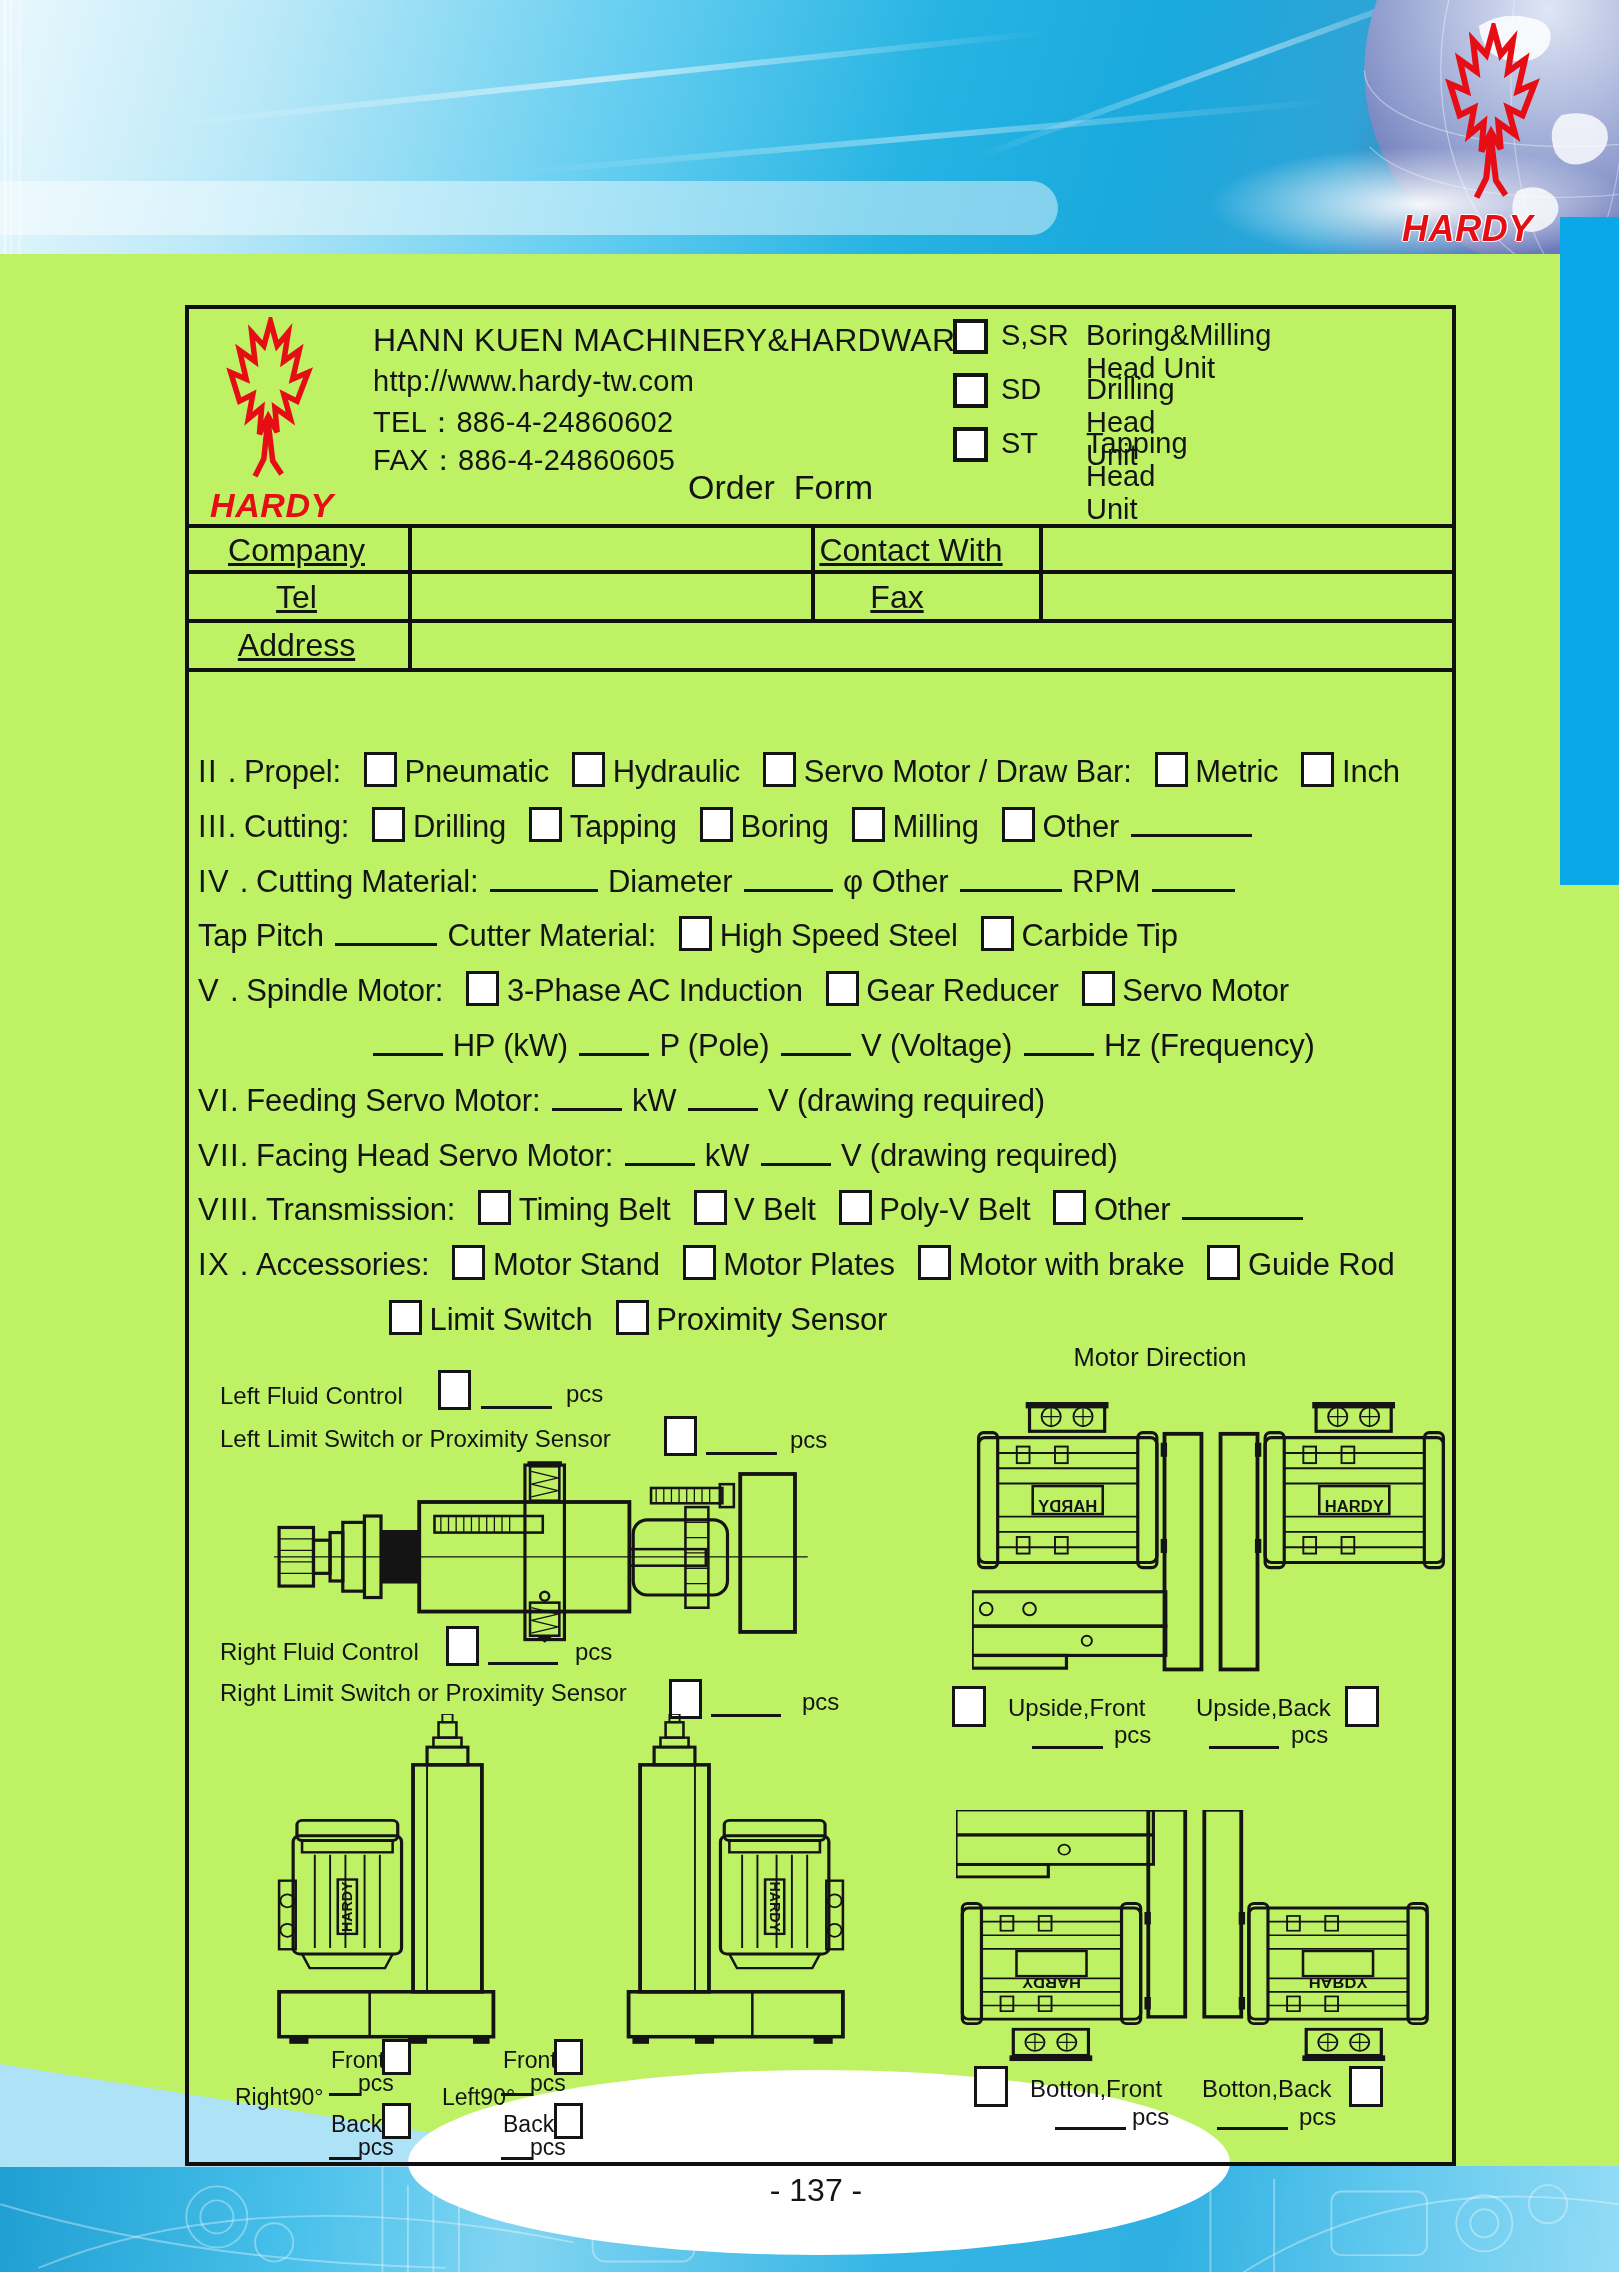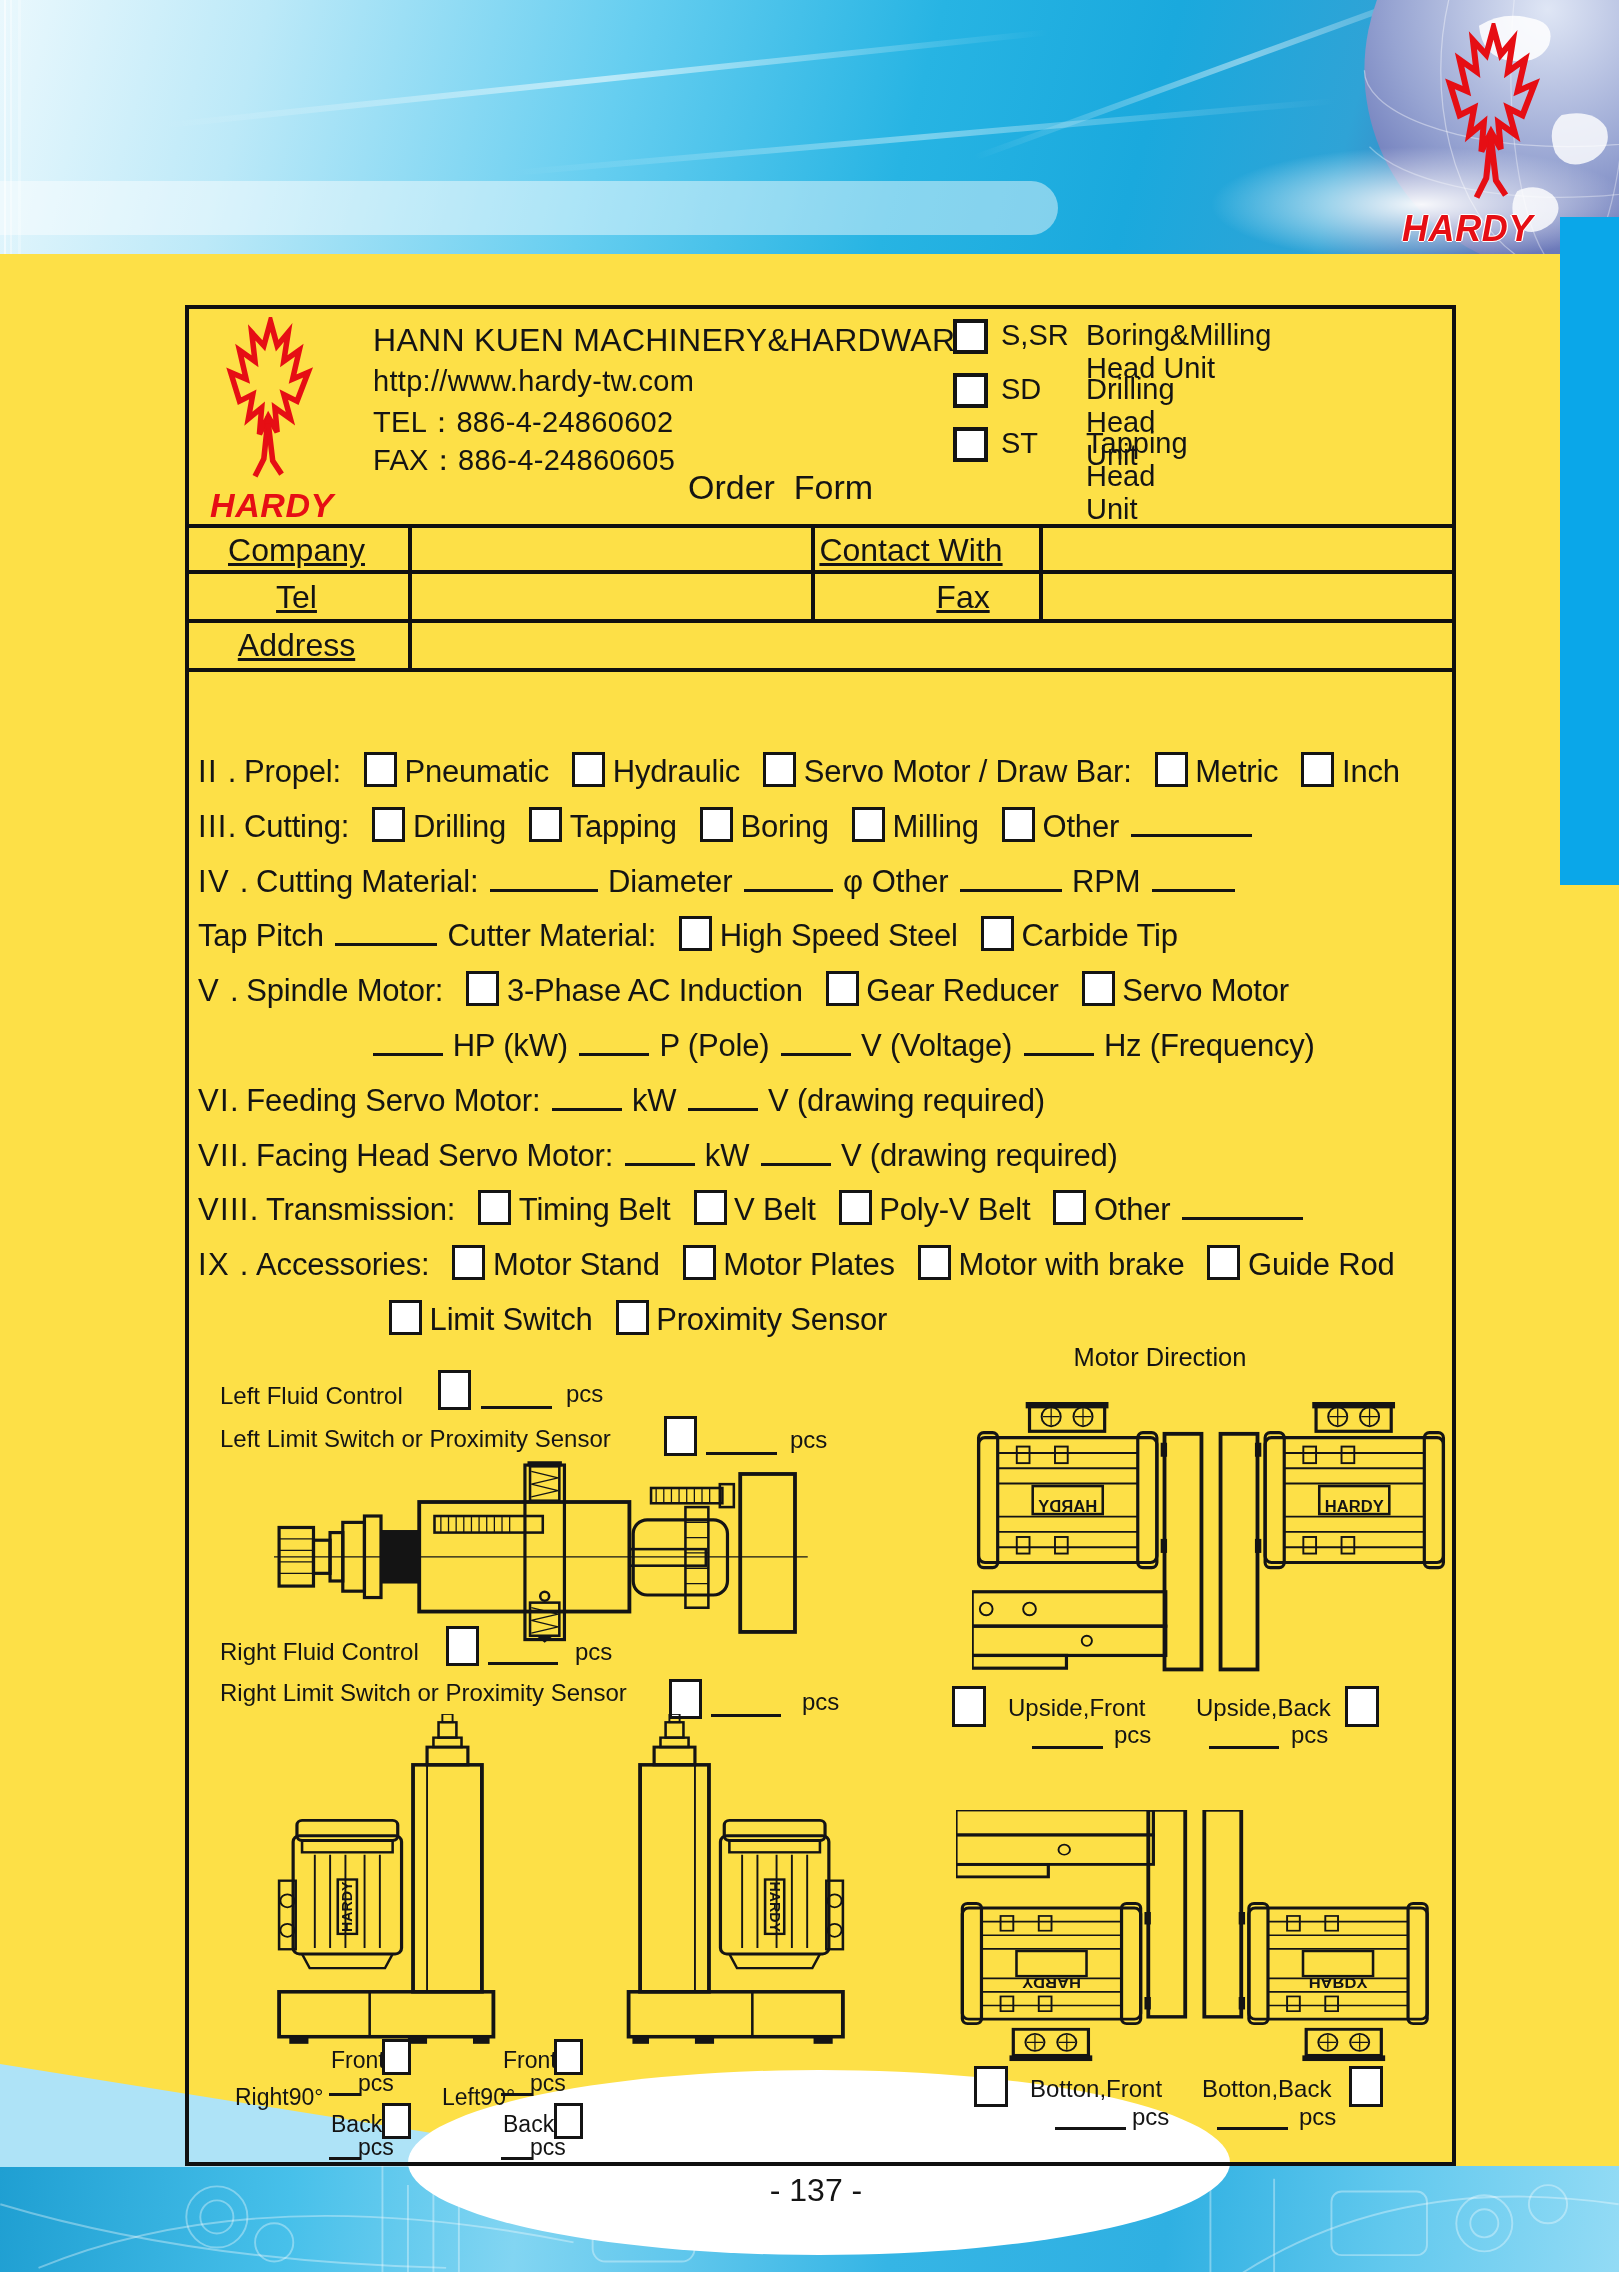--- a/index.html
+++ b/index.html
@@ -1,16 +1,16 @@
 <!DOCTYPE html>
 <html style="font-size:10.2px"><head>
 <meta charset="utf-8">
 <style>
   html,body{margin:0;padding:0;background:#fff;}
-  .page{position:relative;width:1619px;height:2273px;background:#fde047;overflow:hidden;
+  .page{position:relative;width:1619px;height:2273px;background:#bef264;overflow:hidden;
         font-family:"Liberation Sans","DejaVu Sans",sans-serif;color:#141414;}
   
   .banner{position:absolute;left:0;top:0;width:1619px;height:254px;z-index:1;overflow:hidden;
     background:linear-gradient(105deg,#eaf8fd 0%,#bce9f8 16%,#66cef0 38%,#27b4e3 56%,#1aa9dd 70%,#2fa3d6 82%,#4e66ae 93%,#43479a 100%);}
   .banner-streak{position:absolute;height:6.4px;background:linear-gradient(90deg,transparent,rgba(255,255,255,.55),transparent);}
   .banner-bar{position:absolute;left:0;top:181px;width:1058px;height:54px;background:rgba(255,255,255,.45);border-radius:0 28px 28px 0;}
   .edge-stripe{position:absolute;top:0;height:254px;background:rgba(255,255,255,.55);}
   .globe-glow{position:absolute;left:1211px;top:147px;width:421px;height:115px;
     background:radial-gradient(closest-side,rgba(255,255,255,.95),rgba(255,255,255,0));}
   .brand-text{position:absolute;left:1402px;top:208px;width:166px;font-size:36px;font-weight:800;font-style:italic;
@@ -198,21 +198,21 @@
   <div class="hline" style="left:185px;top:524px;width:1271px"></div>
   <div class="hline" style="left:185px;top:570px;width:1271px"></div>
   <div class="hline" style="left:185px;top:619px;width:1271px"></div>
   <div class="hline" style="left:185px;top:668px;width:1271px"></div>
   <div class="vline" style="left:408px;top:524px;height:148px"></div>
   <div class="vline" style="left:811px;top:524px;height:99px"></div>
   <div class="vline" style="left:1039px;top:524px;height:99px"></div>
   <div class="cell-label" style="left:185px;top:532px;width:223px">Company</div>
   <div class="cell-label" style="left:811px;top:532px;width:200px">Contact With</div>
   <div class="cell-label" style="left:185px;top:579px;width:223px">Tel</div>
-  <div class="cell-label" style="left:849px;top:579px;width:228px">Fax</div>
+  <div class="cell-label" style="left:783px;top:579px;width:228px">Fax</div>
   <div class="cell-label" style="left:185px;top:627px;width:223px">Address</div>
   <div class="abs" style="left:412px;top:528px;width:395px;height:39px"></div>
   <div class="abs" style="left:1043px;top:528px;width:408px;height:39px"></div>
   <div class="abs" style="left:412px;top:574px;width:395px;height:41px"></div>
   <div class="abs" style="left:1043px;top:574px;width:408px;height:41px"></div>
   <div class="abs" style="left:412px;top:623px;width:1039px;height:41px"></div>
 
   <div class="line" style="top:752px">
     <span class="num">II .</span><span class="lab">Propel:</span><span class="cb"></span><span class="lab">Pneumatic</span><span class="cb"></span><span class="lab">Hydraulic</span><span class="cb"></span><span class="lab">Servo Motor / Draw Bar:</span><span class="cb"></span><span class="lab">Metric</span><span class="cb"></span><span class="lab">Inch</span>
   </div>

